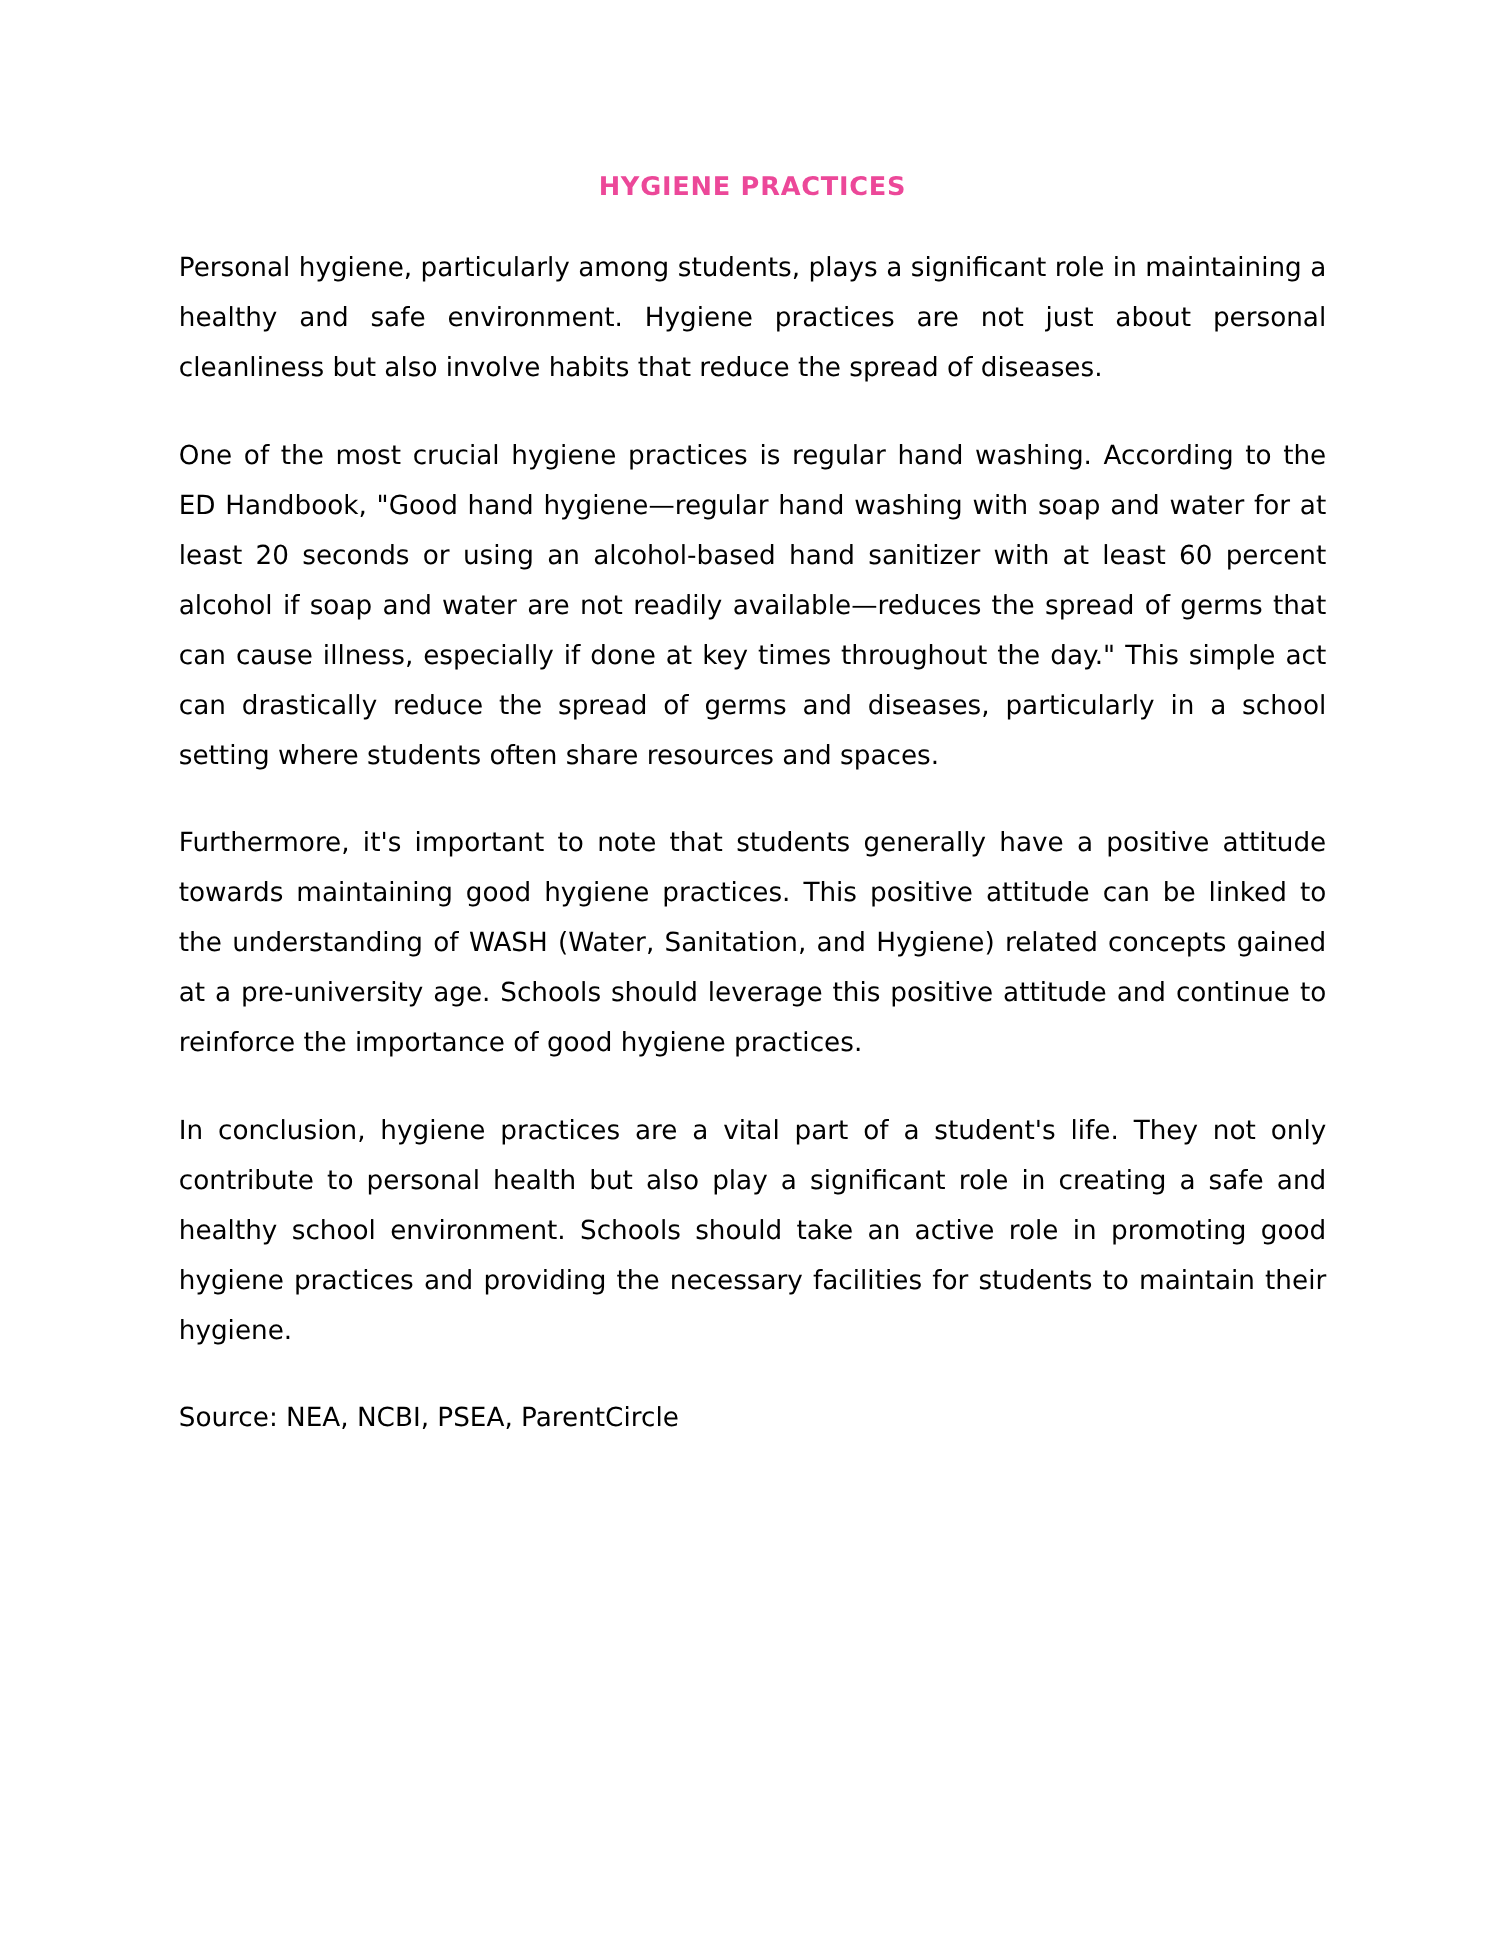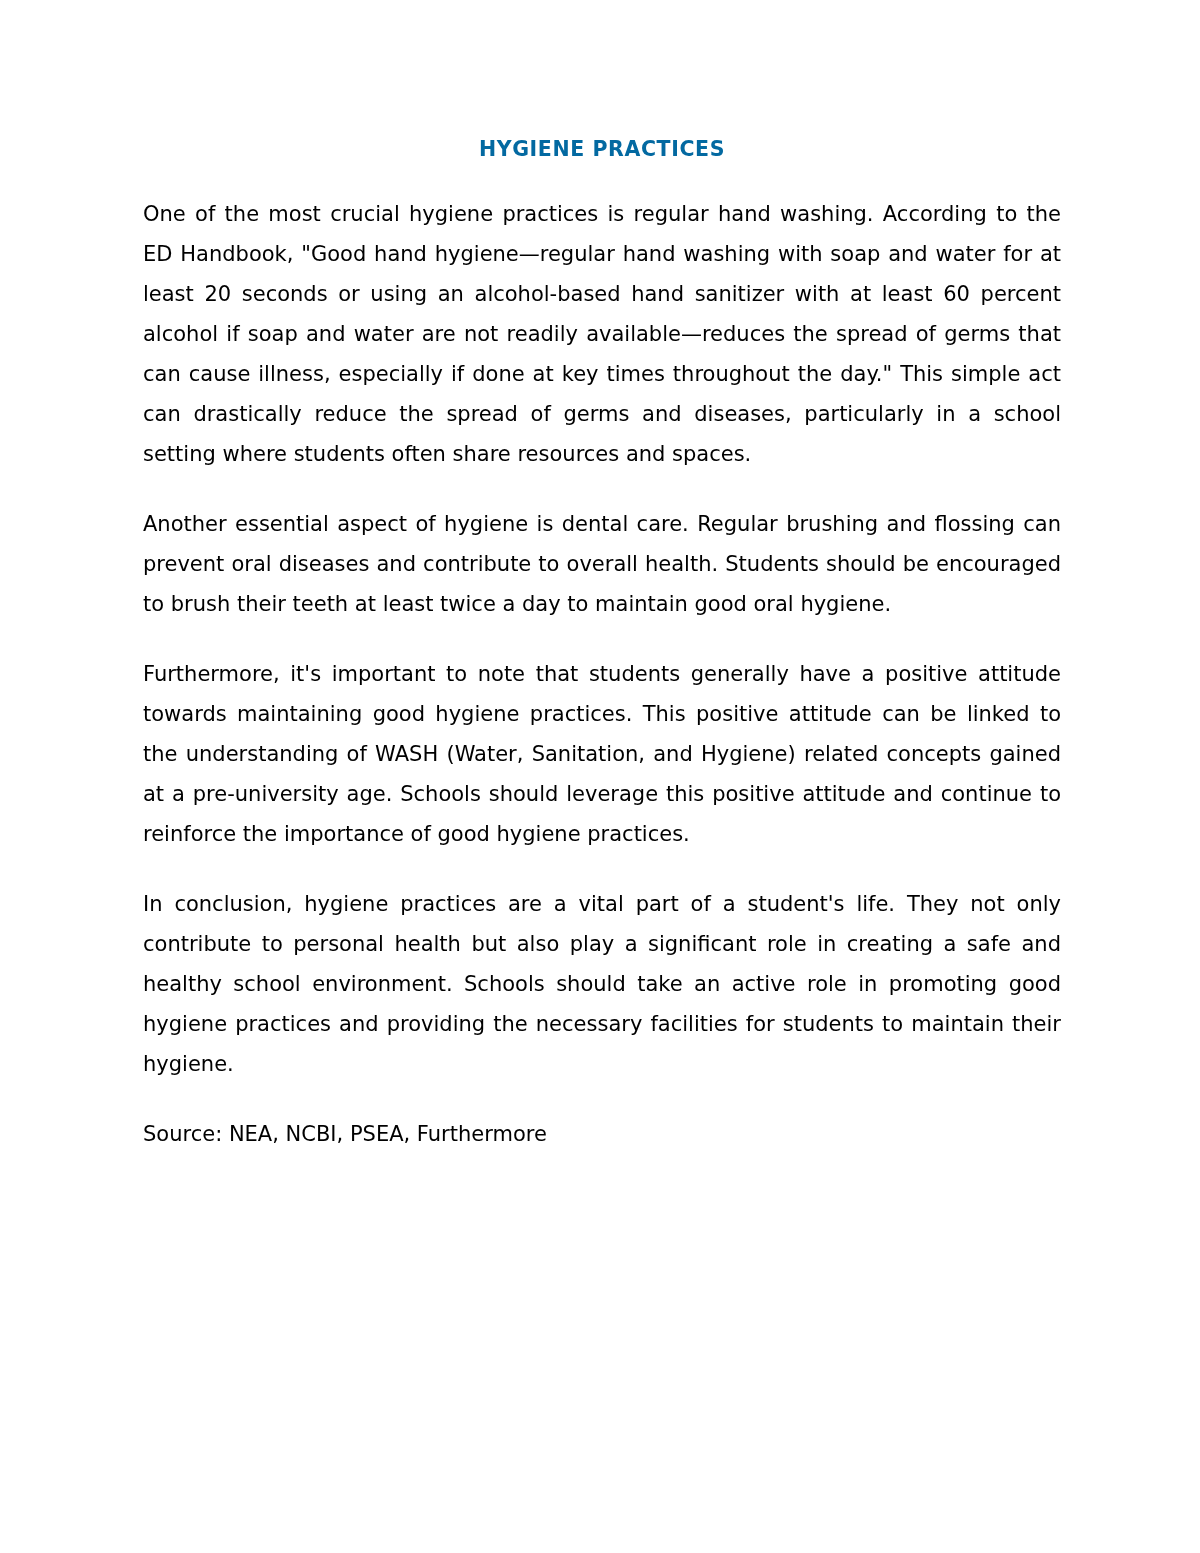--- a/index.html
+++ b/index.html
@@ -29,21 +29,21 @@
     top: 136px;
     width: 918px;
   }
   .doc-title {
     font-size: 20.5px;
     font-weight: bold;
     text-align: center;
     letter-spacing: 0.6px;
     line-height: 26px;
     margin: 0 0 32px 0;
-    color: #0369a1;
+    color: #ec4899;
   }
   .para {
     font-size: 21px;
     line-height: 40px;
     text-align: justify;
     text-justify: inter-word;
     margin: 0 0 30px 0;
     color: #000000;
     hyphens: none;
   }
@@ -55,26 +55,26 @@
   }
 </style>
 </head>
 <body>
 
 <div class="page">
   <div class="content">
 
     <h1 class="doc-title">HYGIENE PRACTICES</h1>
 
+    <p class="para">Personal hygiene, particularly among students, plays a significant role in maintaining a healthy and safe environment. Hygiene practices are not just about personal cleanliness but also involve habits that reduce the spread of diseases.</p>
 
     <p class="para">One of the most crucial hygiene practices is regular hand washing. According to the ED Handbook, "Good hand hygiene—regular hand washing with soap and water for at least 20 seconds or using an alcohol-based hand sanitizer with at least 60 percent alcohol if soap and water are not readily available—reduces the spread of germs that can cause illness, especially if done at key times throughout the day." This simple act can drastically reduce the spread of germs and diseases, particularly in a school setting where students often share resources and spaces.</p>
 
-    <p class="para">Another essential aspect of hygiene is dental care. Regular brushing and flossing can prevent oral diseases and contribute to overall health. Students should be encouraged to brush their teeth at least twice a day to maintain good oral hygiene.</p>
 
 
     <p class="para">Furthermore, it's important to note that students generally have a positive attitude towards maintaining good hygiene practices. This positive attitude can be linked to the understanding of WASH (Water, Sanitation, and Hygiene) related concepts gained at a pre-university age. Schools should leverage this positive attitude and continue to reinforce the importance of good hygiene practices.</p>
 
     <p class="para">In conclusion, hygiene practices are a vital part of a student's life. They not only contribute to personal health but also play a significant role in creating a safe and healthy school environment. Schools should take an active role in promoting good hygiene practices and providing the necessary facilities for students to maintain their hygiene.</p>
 
-    <p class="para no-justify">Source: NEA, NCBI, PSEA, Furthermore</p>
+    <p class="para no-justify">Source: NEA, NCBI, PSEA, ParentCircle</p>
 
   </div>
 </div>
 
 </body></html>

